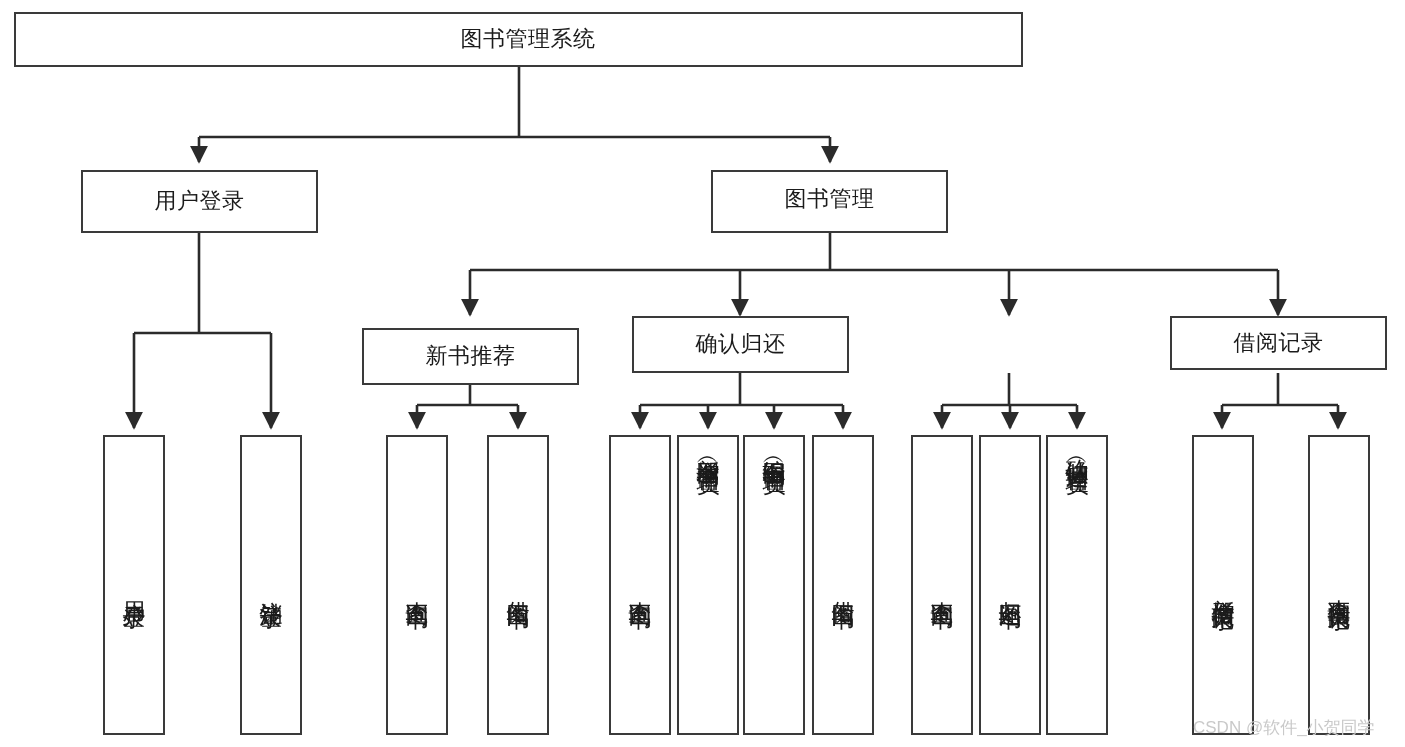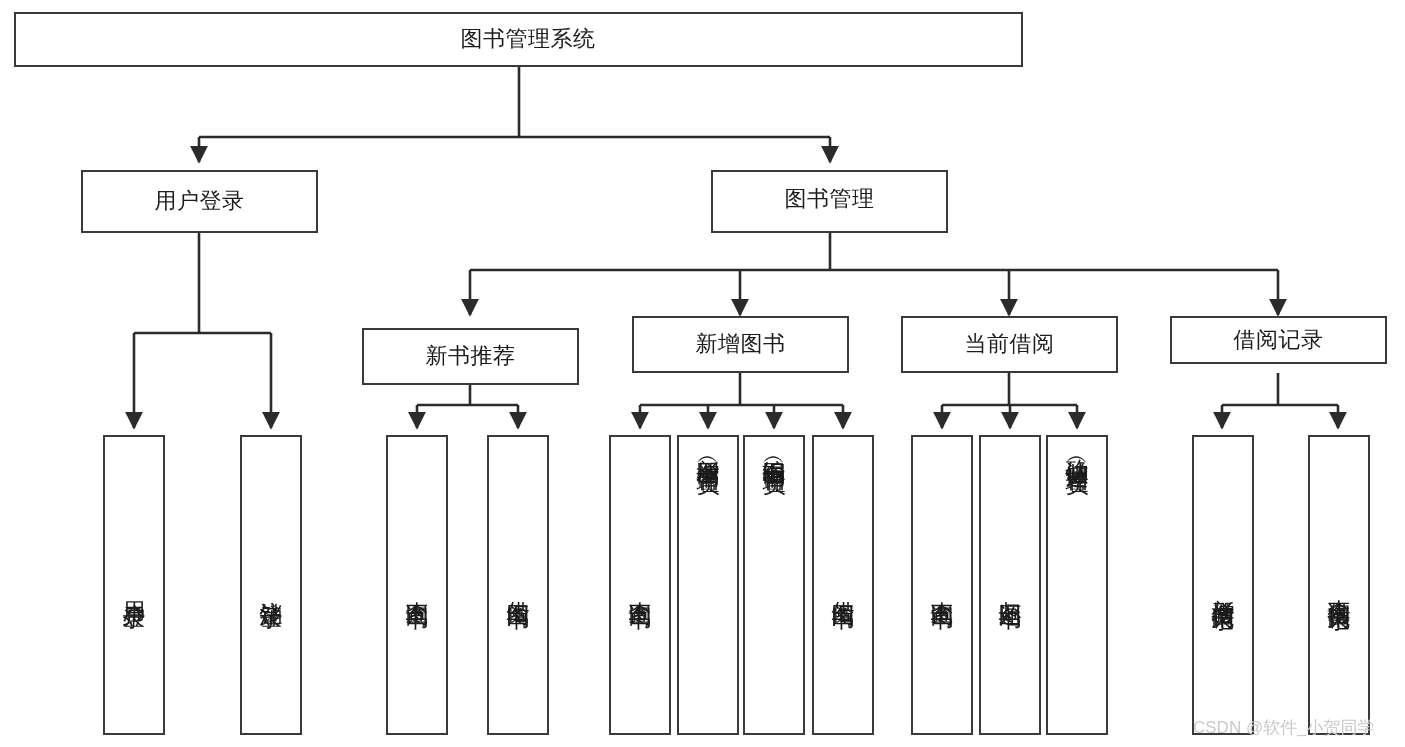--- a/index.html
+++ b/index.html
@@ -138,26 +138,23 @@
     <span class="node-label">用户登录</span>
   </div>
   <div class="node horiz" style="left:711px; top:170px; width:237px; height:63px;font-family:Liberation Mono, monospace;">
     <span class="node-label">图书管理</span>
   </div>
 
   <div class="node horiz" style="left:362px; top:328px; width:217px; height:57px;">
     <span class="node-label">新书推荐</span>
   </div>
   <div class="node horiz" style="left:632px; top:316px; width:217px; height:57px;">
-    <span class="node-label">新增图书</span>
-  </div>
-  <div class="node horiz" style="left:901px; top:316px; width:217px; height:57px;">
-    <span class="node-label">当前借阅</span>
-  </div>
-  <div class="node horiz" style="left:1170px; top:316px; width:217px; height:48px;">
+    <span class="node-label">确认归还</span>
+  </div>
+  <div class="node horiz" style="left:1170px; top:316px; width:217px; height:54px;">
     <span class="node-label">借阅记录</span>
   </div>
 
   <div class="node leaf center" style="left:103px; top:435px; width:62px; height:300px;">
     <span class="node-label">用户登录</span>
   </div>
   <div class="node leaf center" style="left:240px; top:435px; width:62px; height:300px;">
     <span class="node-label">注销登录</span>
   </div>
 

